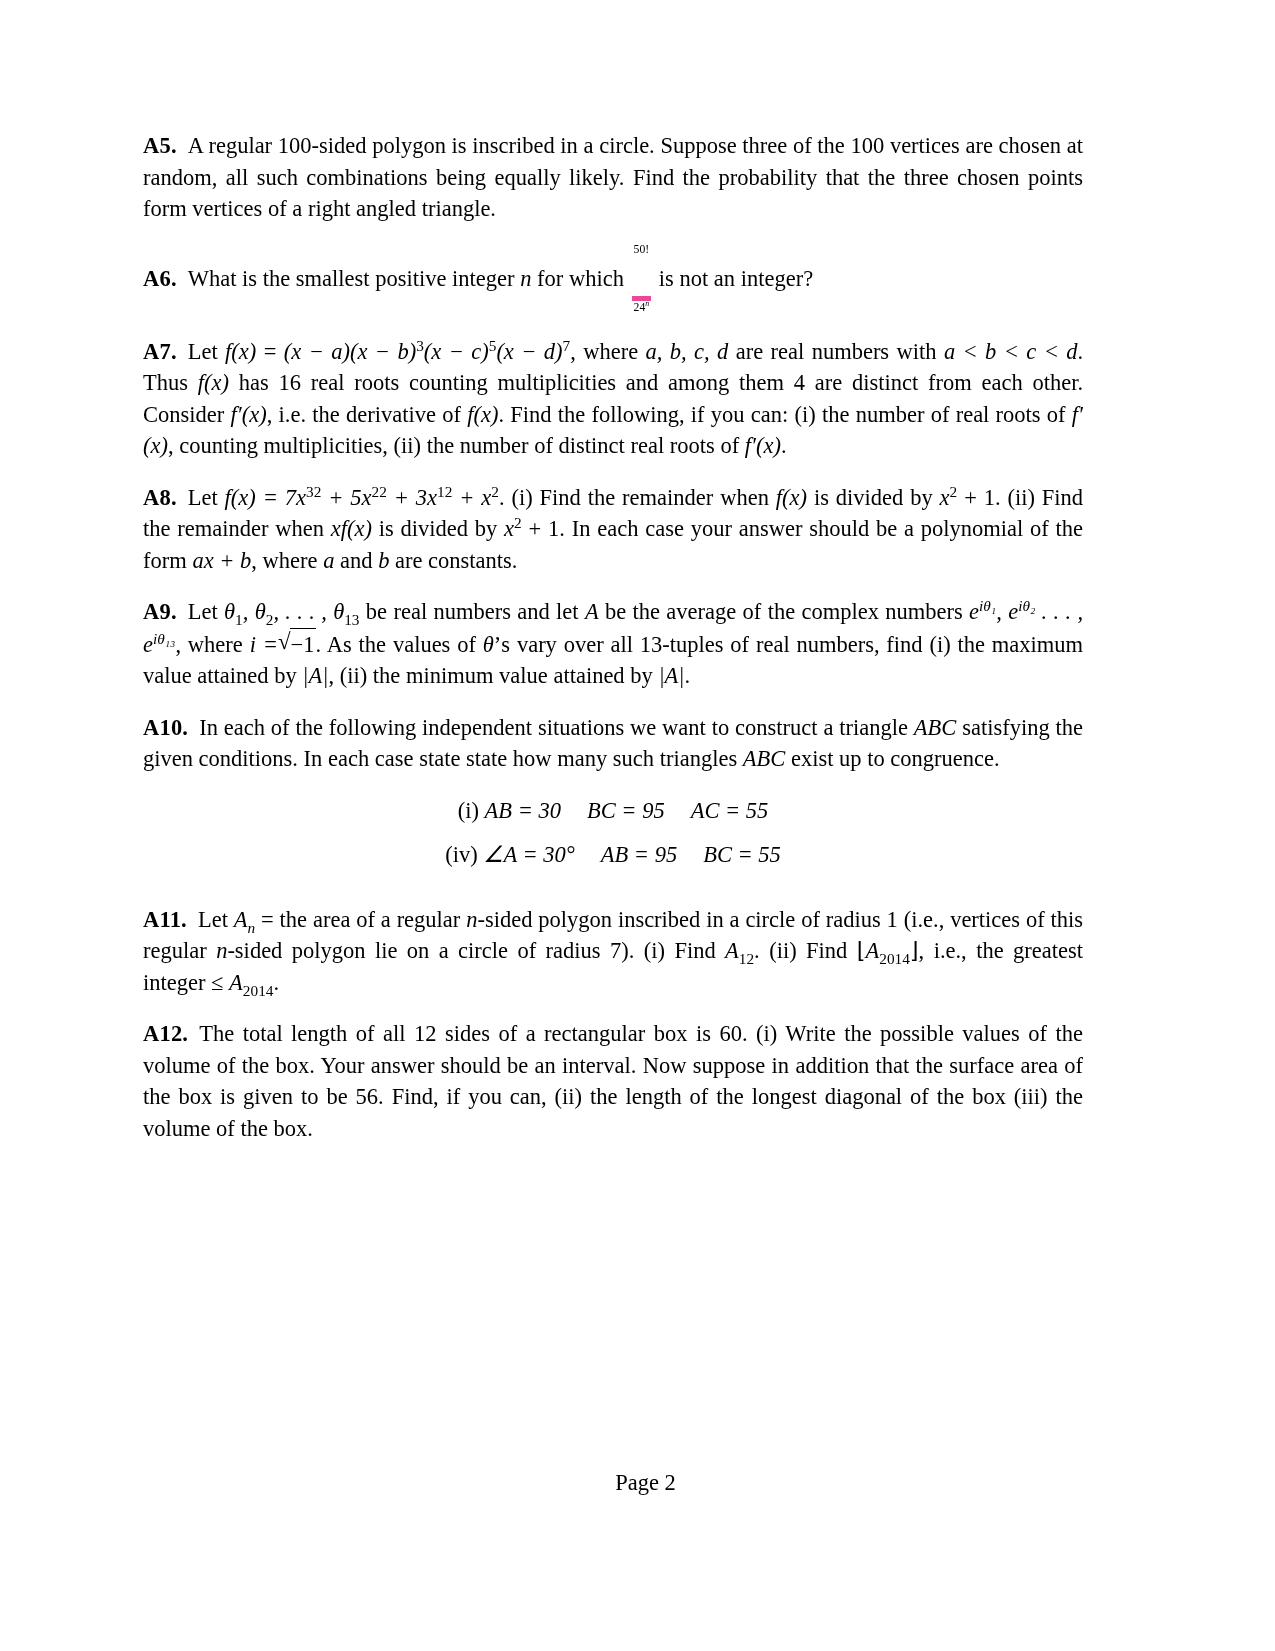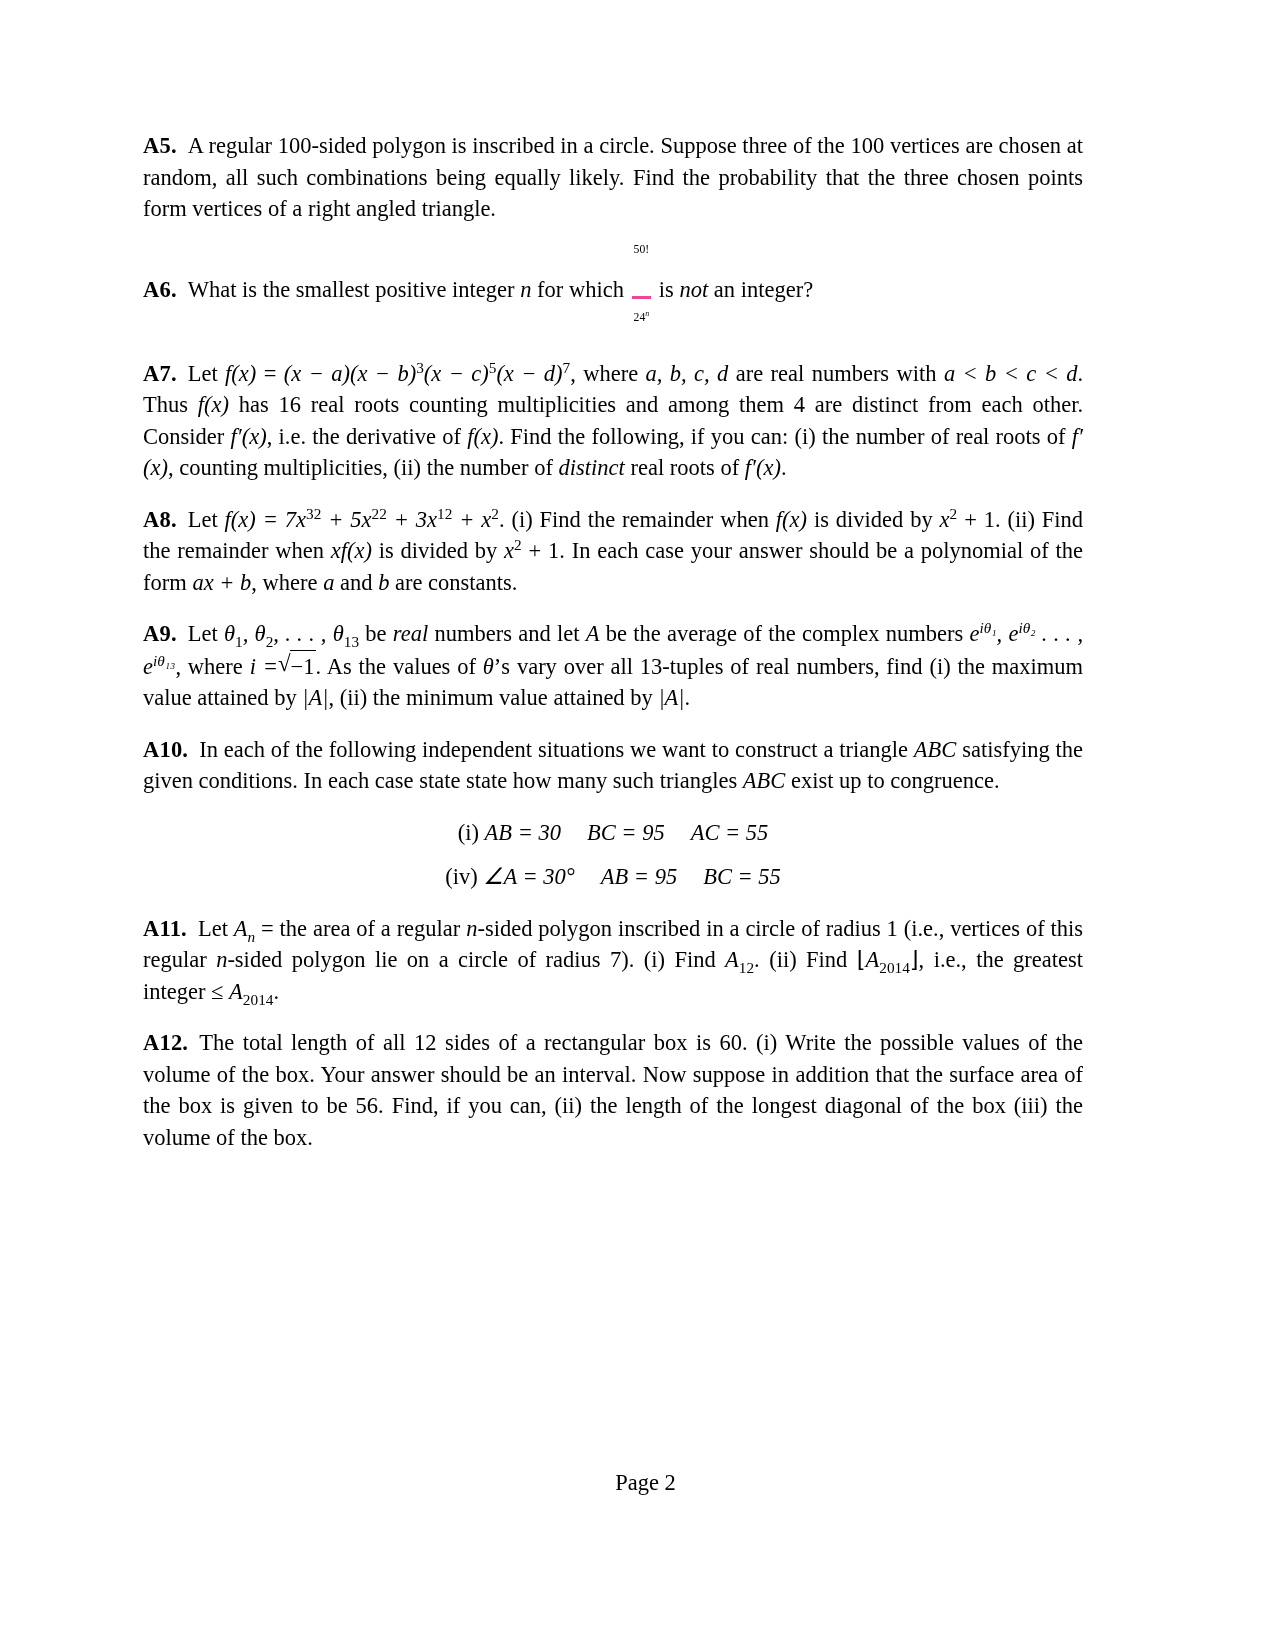--- a/index.html
+++ b/index.html
@@ -39,37 +39,37 @@
     letter-spacing: 0.2px;
   }
   .gap {
     display: inline-block;
     width: 11px;
   }
   .wgap {
     display: inline-block;
     width: 26px;
   }
-  i, .it { font-style: italic; }
+  i, .it { }
   .mi { font-family: "Liberation Serif", serif; font-style: italic; }
   .mr { font-family: "Liberation Serif", serif; font-style: normal; }
   sup { font-size: 0.68em; vertical-align: super; line-height: 0; }
   sub { font-size: 0.68em; vertical-align: sub; line-height: 0; }
   .frac {
     display: inline-block;
     vertical-align: middle;
     text-align: center;
     font-size: 0.52em;
     line-height: 1.12;
     position: relative;
     top: -0.12em;
     margin: 0 2px;
   }
   .frac .num { display: block; padding: 0 2px; }
-  .frac .den { display: block; border-top: 3px solid #ec4899; padding: 12px 2px; margin-top: 40px; }
+  .frac .den { display: block; border-top: 5px solid #ec4899; padding: 0 2px; margin-top: 40px; }
   .sqrt {
     display: inline-block;
     position: relative;
     padding-left: 0.52em;
   }
   .sqrt::before {
     content: "\221A";
     position: absolute;
     left: 0;
     top: -0.07em;
@@ -173,21 +173,21 @@
       <span>exist up to congruence.</span>
     </p>
 
     <p class="para items">
       <span>(i)</span>
       <span class="mi">AB = 30</span><span class="wgap"></span><span class="mi">BC = 95</span><span class="wgap"></span><span class="mi">AC = 55</span>
     </p>
 
 
 
-    <p class="para items" style="margin-bottom:20px;">
+    <p class="para items" style="margin-bottom:33px;">
       <span>(iv)</span>
       <span class="mi">∠A = 30°</span><span class="wgap"></span><span class="mi">AB = 95</span><span class="wgap"></span><span class="mi">BC = 55</span>
     </p>
 
     <p class="para">
       <span class="lbl">A11.</span><span class="gap"></span><span>Let</span>
       <span class="mi">A</span><sub class="mi">n</sub>
       <span>= the area of a regular</span>
       <span class="mi">n</span><span>-sided polygon inscribed in a circle of radius 1 (i.e., vertices of this regular</span>
       <span class="mi">n</span><span>-sided polygon lie on a circle of radius 7). (i) Find</span>

